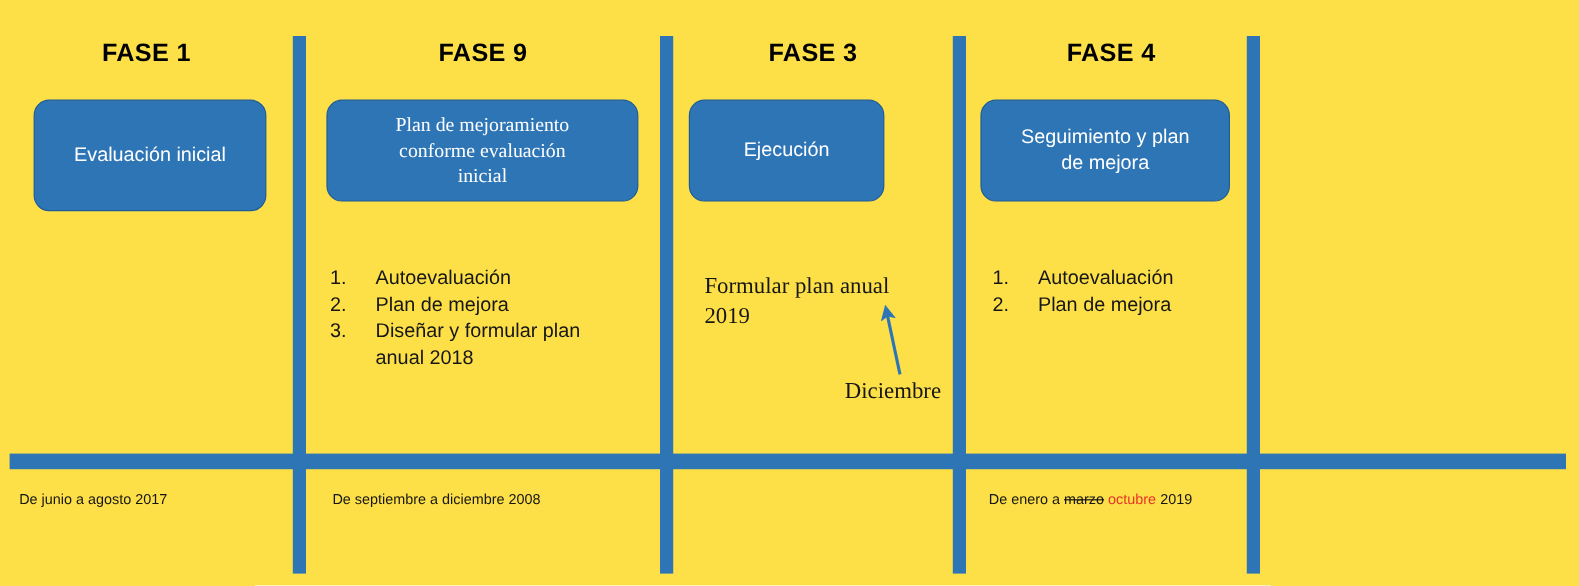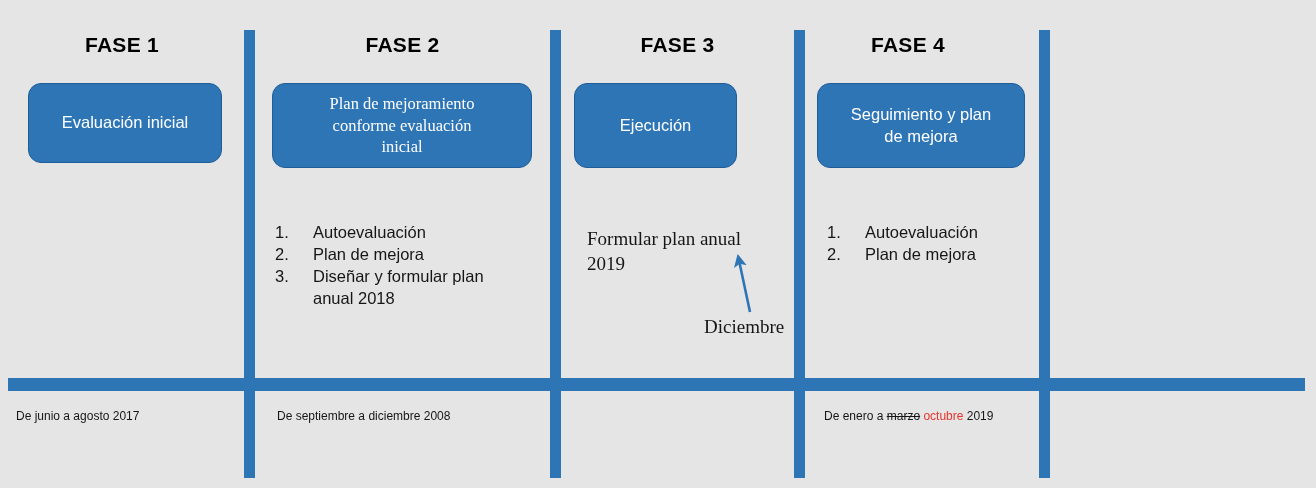--- a/index.html
+++ b/index.html
@@ -8,21 +8,21 @@
     background: #ffffff;
   }
   body {
     font-family: "Liberation Sans", sans-serif;
     -webkit-font-smoothing: antialiased;
   }
   #canvas {
     position: relative;
     width: 1316px;
     height: 488px;
-    background: #e5e5e5;
+    background: #fde047;
     overflow: hidden;
   }
 
   
   .v-divider {
     position: absolute;
     width: 11px;
     background: #2E75B6;
     top: 30px;
     height: 448px;
@@ -130,30 +130,30 @@
 
   <div class="v-divider" style="left:244px;"></div>
   <div class="v-divider" style="left:550px;"></div>
   <div class="v-divider" style="left:794px;"></div>
   <div class="v-divider" style="left:1039px;"></div>
 
   <div class="h-rule"></div>
 
   <div class="column" style="left:0px; width:244px;">
     <div class="phase-title">FASE 1</div>
-    <div class="phase-box" style="left:28px; top:83px; width:194px; height:80px;">
+    <div class="phase-box" style="left:28px; top:83px; width:194px; height:93px;">
       <span>Evaluación inicial</span>
     </div>
     <div class="date-cell" style="left:16px; width:220px;">
       <span>De junio a agosto 2017</span>
     </div>
   </div>
 
   <div class="column" style="left:255px; width:295px;">
-    <div class="phase-title">FASE 2</div>
+    <div class="phase-title">FASE 9</div>
     <div class="phase-box" style="left:17px; top:83px; width:260px; height:85px;font-family:Liberation Serif, serif;">
       <span>
         <span>Plan de mejoramiento</span><br>
         <span>conforme evaluación</span><br>
         <span>inicial</span>
       </span>
     </div>
 
     <div class="task-list" style="left:20px; top:222px; width:255px;">
       <div class="task-row">
@@ -191,21 +191,21 @@
   <svg class="arrow-svg" viewBox="0 0 80 80">
     <defs>
       <marker id="arrowhead" markerWidth="5" markerHeight="5" refX="3.4" refY="2.5" orient="auto" markerUnits="strokeWidth">
         <path d="M0,0 L5,2.5 L0,5 L1.1,2.5 Z" fill="#2E75B6"></path>
       </marker>
     </defs>
     <line x1="50" y1="67" x2="38.5" y2="13" stroke="#2E75B6" stroke-width="2.6" marker-end="url(#arrowhead)"></line>
   </svg>
   <div class="free-note" style="left:704px; top:314px;">Diciembre</div>
 
-  <div class="column" style="left:805px; width:206px;">
+  <div class="column" style="left:805px; width:206px;padding-left:36px;">
     <div class="phase-title">FASE 4</div>
     <div class="phase-box" style="left:12px; top:83px; width:208px; height:85px;">
       <span>
         <span>Seguimiento y plan</span><br>
         <span>de mejora</span>
       </span>
     </div>
 
     <div class="task-list" style="left:22px; top:222px; width:210px;">
       <div class="task-row">

